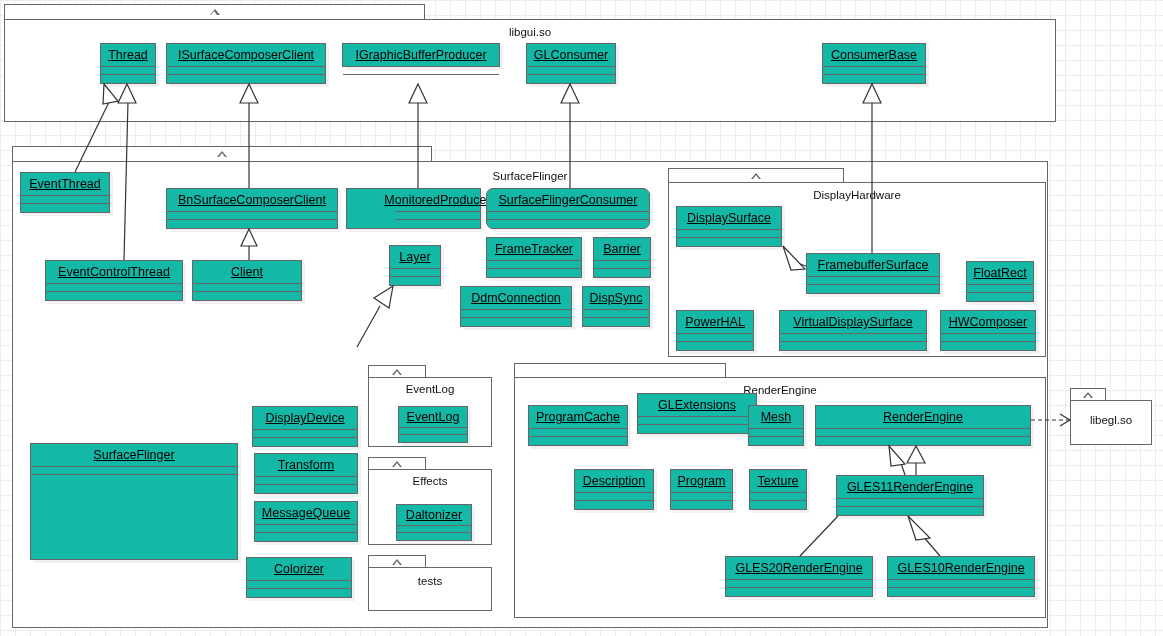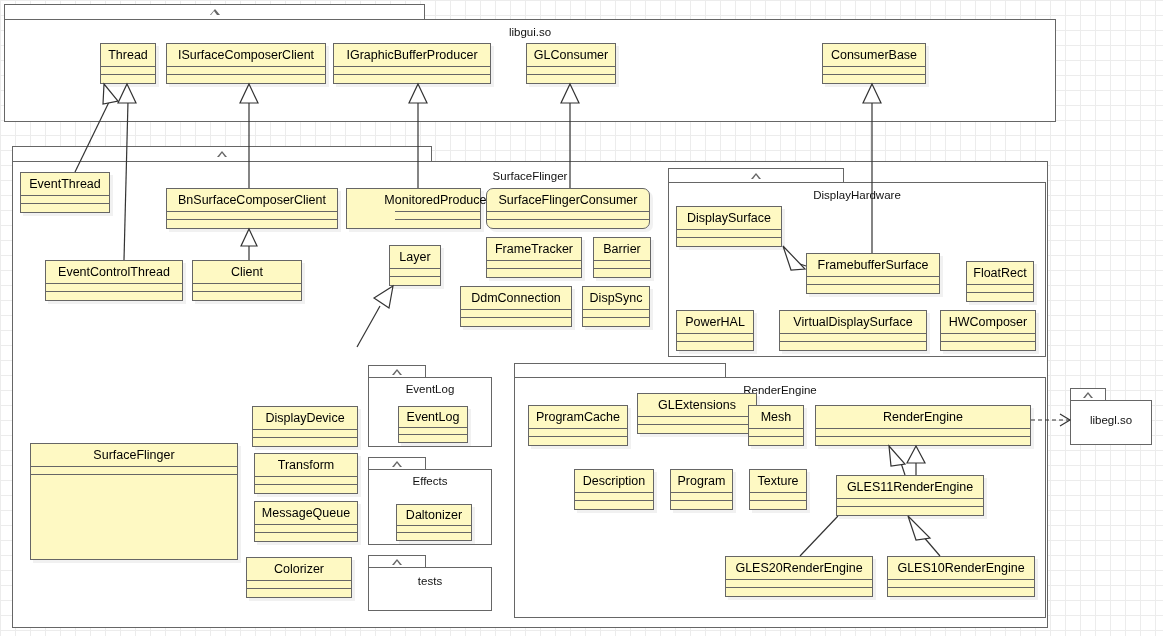--- a/index.html
+++ b/index.html
@@ -37,22 +37,23 @@
     position:relative;
   }
   .tri::after{
     content:"";position:absolute;left:-3.5px;top:2px;
     width:0;height:0;border-left:3.5px solid transparent;
     border-right:3.5px solid transparent;border-bottom:4px solid #fff;
   }
   
   .cls{
     position:absolute;box-sizing:border-box;
-    background:#fef9c3;border:1.5px solid #666;
+    background:#14b8a6;border:1.5px solid #666;
     box-shadow:3px 3px 0 0 rgba(0,0,0,0.055);
+    text-decoration:underline;
   }
   .cls .cname{
     display:flex;align-items:center;justify-content:center;
     height:23px;font-size:12.5px;color:#000;
     border-bottom:1.5px solid #666;box-sizing:border-box;
     white-space:nowrap;padding:0 5px;
   }
   .cls .cattr{height:8px;border-bottom:1.5px solid #666;box-sizing:border-box;}
   .cls .cops{height:8px;box-sizing:border-box;}
   .cls.tall .cops{height:auto;}
@@ -79,21 +80,21 @@
     <div class="cattr"></div>
     <div class="cops"></div>
   </div>
 
   <div class="cls" style="left:166px;top:43px;width:160px;height:41px;">
     <div class="cname">ISurfaceComposerClient</div>
     <div class="cattr"></div>
     <div class="cops"></div>
   </div>
 
-  <div class="cls" style="left:333px;top:43px;width:158px;height:41px;text-align:center;">
+  <div class="cls" style="left:342px;top:43px;width:158px;height:24px;text-align:center;">
     <div class="cname">IGraphicBufferProducer</div>
     <div class="cattr"></div>
     <div class="cops"></div>
   </div>
 
   <div class="cls" style="left:526px;top:43px;width:90px;height:41px;">
     <div class="cname">GLConsumer</div>
     <div class="cattr"></div>
     <div class="cops"></div>
   </div>

